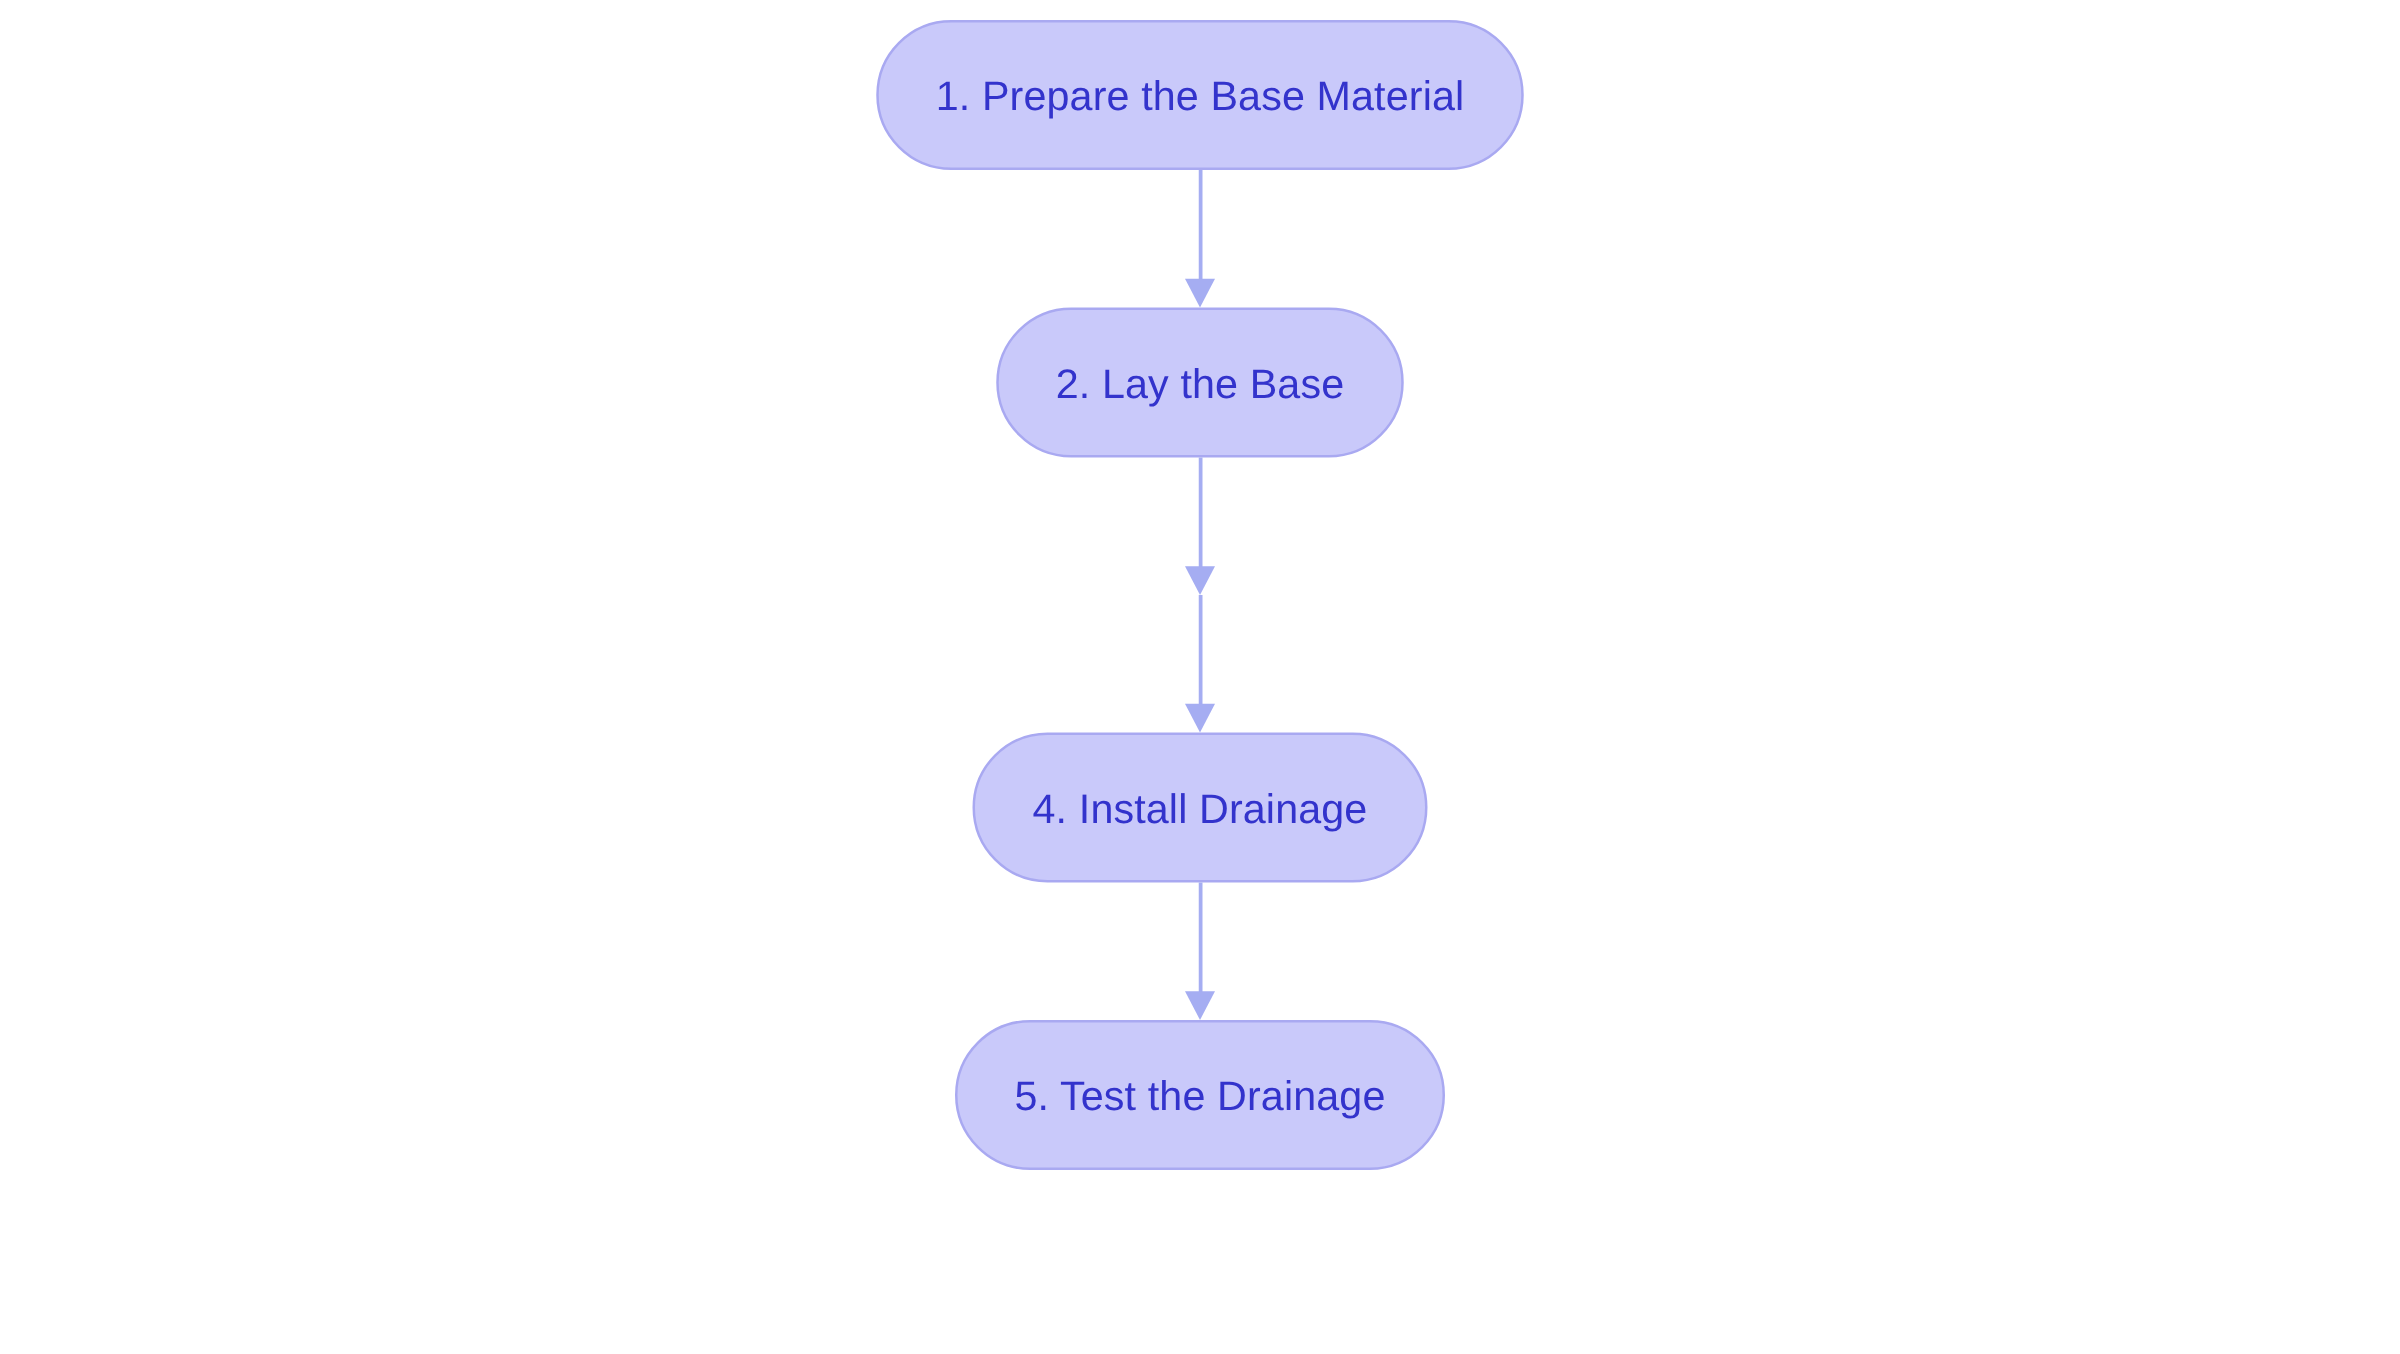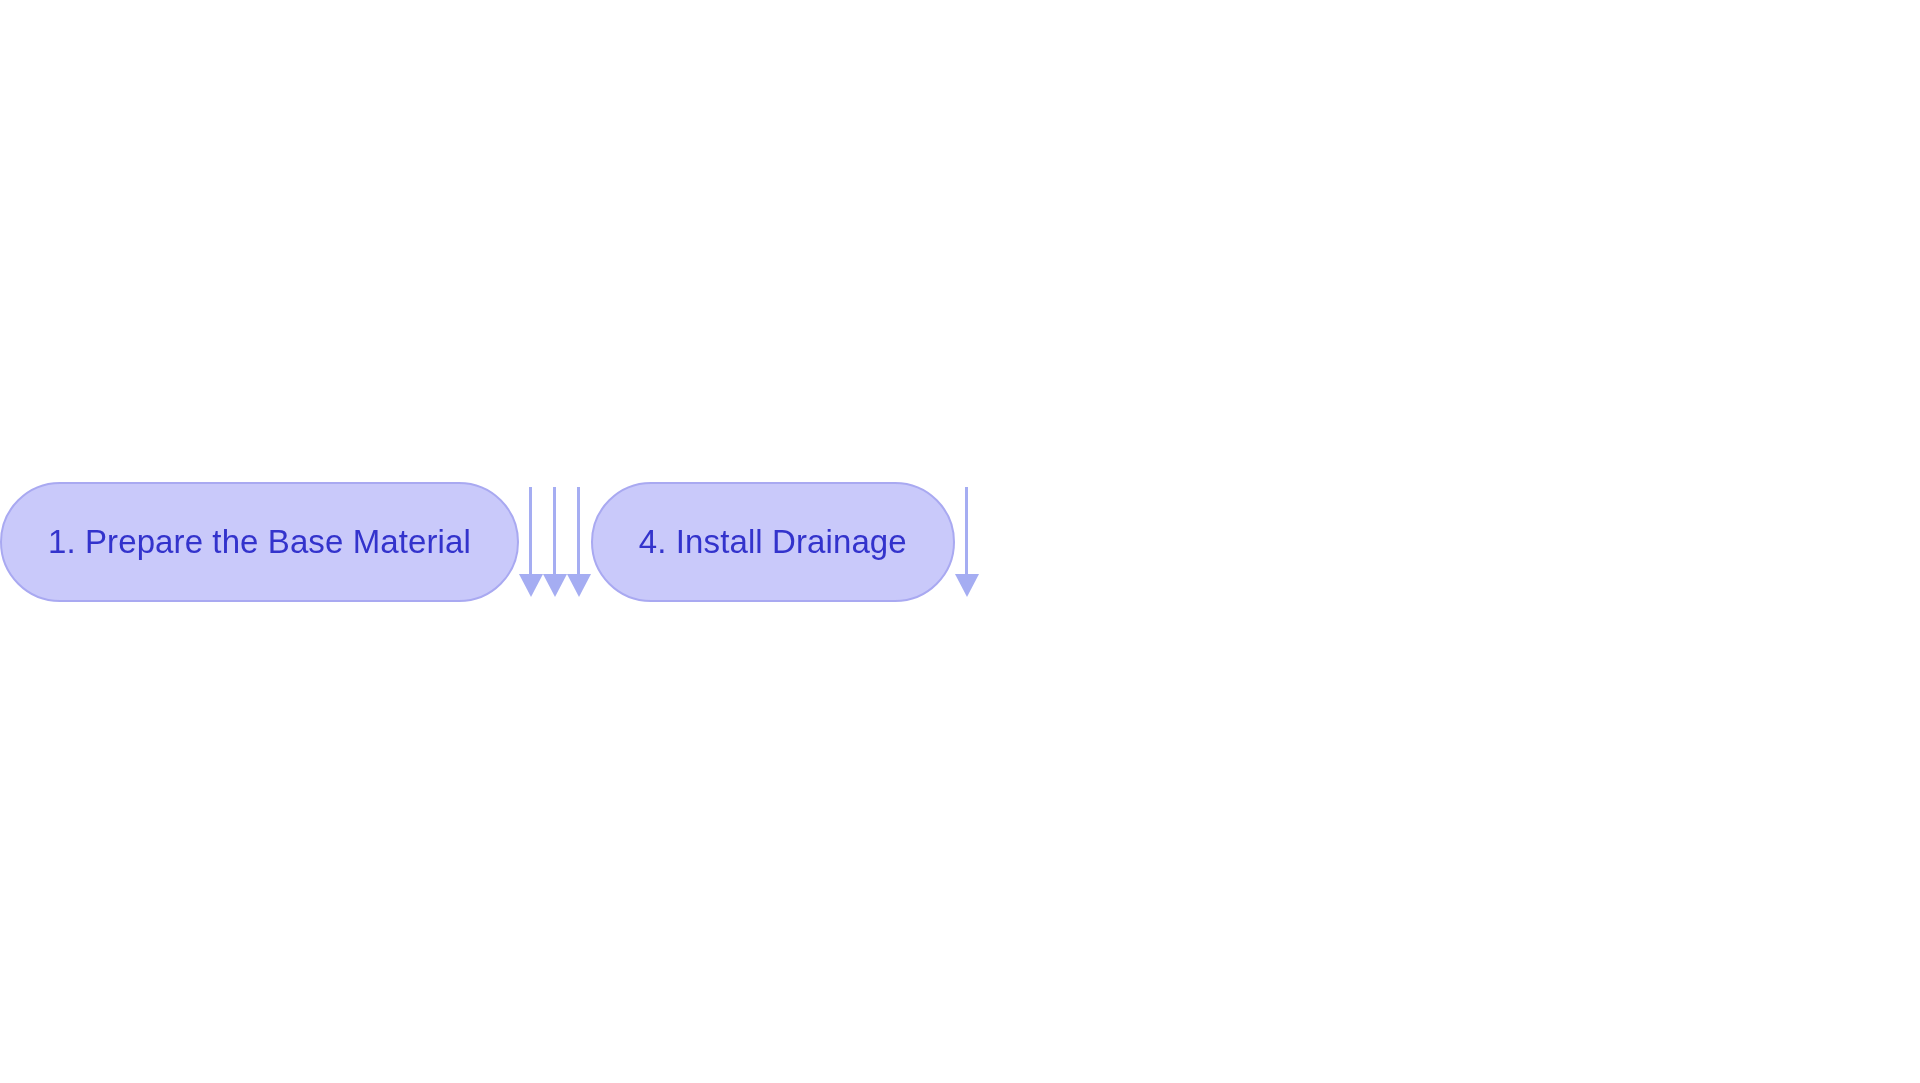--- a/index.html
+++ b/index.html
@@ -22,21 +22,21 @@
     background: #FFFFFF;
   }
 
   .flow-column {
     position: absolute;
     left: 0;
     top: 0;
     width: 1920px;
     height: 1083px;
     display: flex;
-    flex-direction: row;
+    flex-direction: column;
     align-items: center;
     justify-content: flex-start;
   }
 
   
   .node {
     box-sizing: border-box;
     display: flex;
     align-items: center;
     justify-content: center;
@@ -103,20 +103,23 @@
 
     <div class="node w1">
       <span class="node-label">1. Prepare the Base Material</span>
     </div>
 
     <div class="connector">
       <div class="connector-line"></div>
       <div class="connector-arrowhead"></div>
     </div>
 
+    <div class="node w2">
+      <span class="node-label">2. Lay the Base</span>
+    </div>
 
     <div class="connector">
       <div class="connector-line"></div>
       <div class="connector-arrowhead"></div>
     </div>
 
 
     <div class="connector">
       <div class="connector-line"></div>
       <div class="connector-arrowhead"></div>
@@ -124,15 +127,18 @@
 
     <div class="node w4">
       <span class="node-label">4. Install Drainage</span>
     </div>
 
     <div class="connector">
       <div class="connector-line"></div>
       <div class="connector-arrowhead"></div>
     </div>
 
+    <div class="node w5">
+      <span class="node-label">5. Test the Drainage</span>
+    </div>
 
   </div>
 </div>
 
 </body></html>

